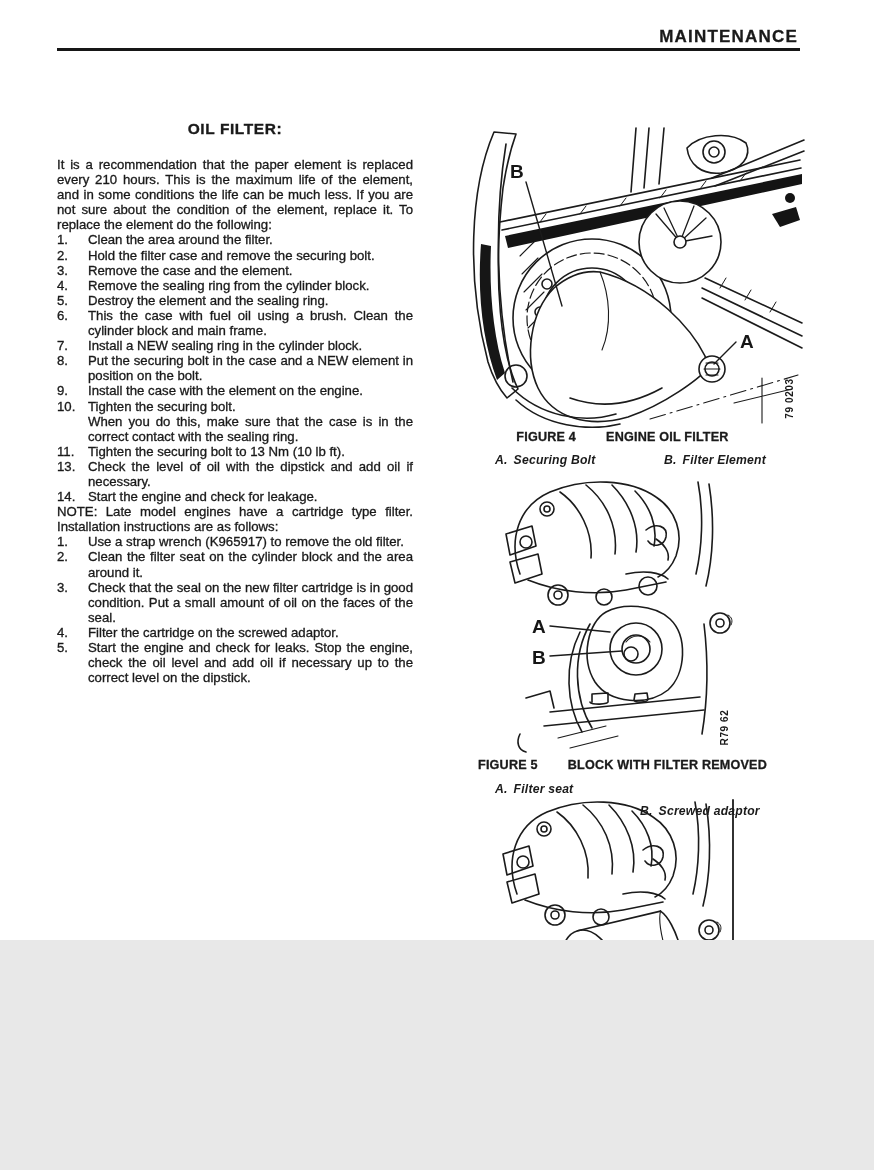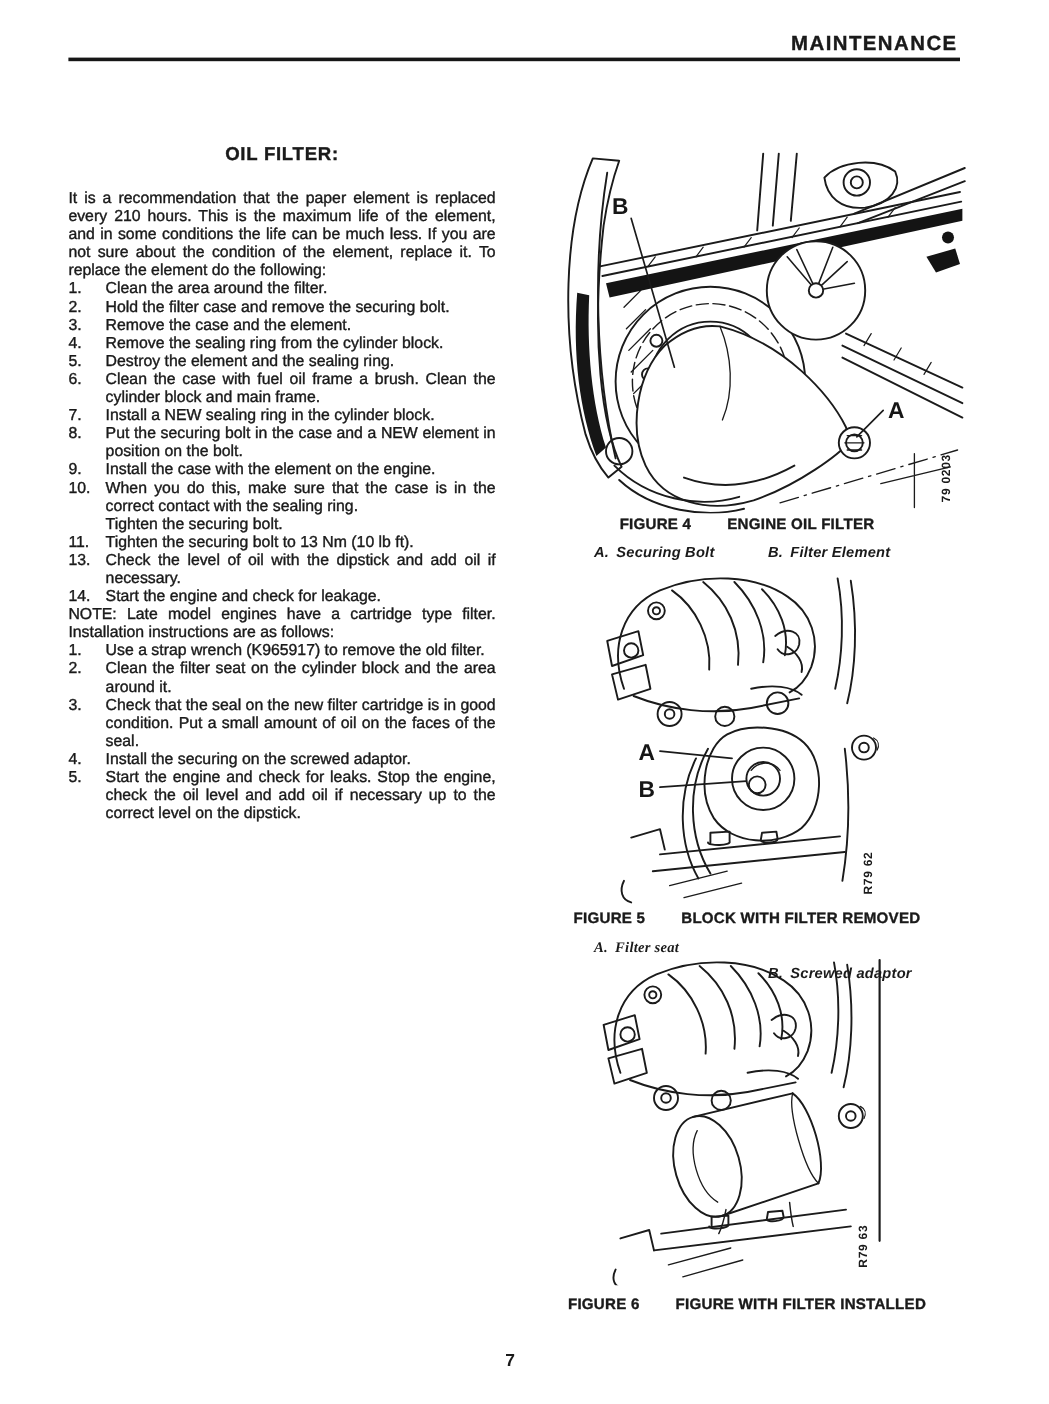--- a/index.html
+++ b/index.html
@@ -1,17 +1,17 @@
 <!DOCTYPE html>
 <html><head>
 <meta charset="utf-8">
 <style>
   html,body { margin:0; padding:0; background:#e8e8e8; }
   .page {
-    position:relative; width:874px; height:1170px; margin:0 auto;
+    position:relative; width:874px; height:940px; margin:0 auto;
     background:#ffffff; overflow:hidden;
     font-family:"Liberation Sans", sans-serif; color:#1a1a1a;
   }
   
   .header-title {
     position:absolute; top:27px; right:76px;
     font-size:17px; font-weight:700; letter-spacing:1.2px;
     -webkit-text-stroke:0.3px #1a1a1a;
   }
   .header-rule {
@@ -44,22 +44,22 @@
   }
   .cap4 { top:430px; }
   .cap5 { top:758px; }
   .cap6 { top:1080px; }
   .legend-item {
     position:absolute; font-size:12.2px; font-style:italic; font-weight:700;
     letter-spacing:0.2px;
   }
   .legend-item .k { margin-right:6px; }
   .leg4a { left:495px; top:453px; }
-  .leg4b { left:640px; top:453px; }
-  .leg5a { left:495px; top:782px;font-family:Liberation Serif, serif; }
+  .leg4b { left:664px; top:453px; }
+  .leg5a { left:495px; top:782px; }
   .leg5b { left:640px; top:804px; }
   .vcode {
     position:absolute; width:56px; height:13px; text-align:center;
     font-size:10px; font-weight:700; letter-spacing:0.6px;
     transform:rotate(-90deg);
   }
   .vc4 { left:762px; top:392px; }
   .vc5 { left:697px; top:721px; }
   .vc6 { left:693px; top:1032px; }
   .page-num {
@@ -95,39 +95,39 @@
       <div class="li">
           <span class="num">4.</span>
           <span class="body">Remove the sealing ring from the cylinder block.</span>
         </div>
       <div class="li">
           <span class="num">5.</span>
           <span class="body">Destroy the element and the sealing ring.</span>
         </div>
       <div class="li">
           <span class="num">6.</span>
-          <span class="body">Clean the case with fuel oil frame a brush. Clean the cylinder block and main frame.</span>
+          <span class="body">This the case with fuel oil using a brush. Clean the cylinder block and main frame.</span>
         </div>
       <div class="li">
           <span class="num">7.</span>
           <span class="body">Install a NEW sealing ring in the cylinder block.</span>
         </div>
       <div class="li">
           <span class="num">8.</span>
           <span class="body">Put the securing bolt in the case and a NEW element in position on the bolt.</span>
         </div>
       <div class="li">
           <span class="num">9.</span>
           <span class="body">Install the case with the element on the engine.</span>
         </div>
       <div class="li">
           <span class="num">10.</span>
           <span class="body">
+            <div>Tighten the securing bolt.</div>
             <div>When you do this, make sure that the case is in the correct contact with the sealing ring.</div>
-            <div>Tighten the securing bolt.</div>
           </span>
         </div>
       <div class="li">
           <span class="num">11.</span>
           <span class="body">Tighten the securing bolt to 13 Nm (10 lb ft).</span>
         </div>
       <div class="li">
           <span class="num">13.</span>
           <span class="body">Check the level of oil with the dipstick and add oil if necessary.</span>
         </div>
@@ -148,21 +148,21 @@
           <span class="num">2.</span>
           <span class="body">Clean the filter seat on the cylinder block and the area around it.</span>
         </div>
       <div class="li">
           <span class="num">3.</span>
           <span class="body">Check that the seal on the new filter cartridge is in good condition. Put a small amount of oil on the faces of the seal.</span>
         </div>
       <div class="li">
           <span class="num">4.</span>
           <span class="body">
-            <div>Install the securing on the screwed adaptor.</div>
+            <div>Filter the cartridge on the screwed adaptor.</div>
           </span>
         </div>
       <div class="li">
           <span class="num">5.</span>
           <span class="body">Start the engine and check for leaks. Stop the engine, check the oil level and add oil if necessary up to the correct level on the dipstick.</span>
         </div>
     </div>
   </div>
 
   <svg class="fig-svg" style="left:450px; top:126px;" width="355" height="302" viewBox="0 0 355 302">

